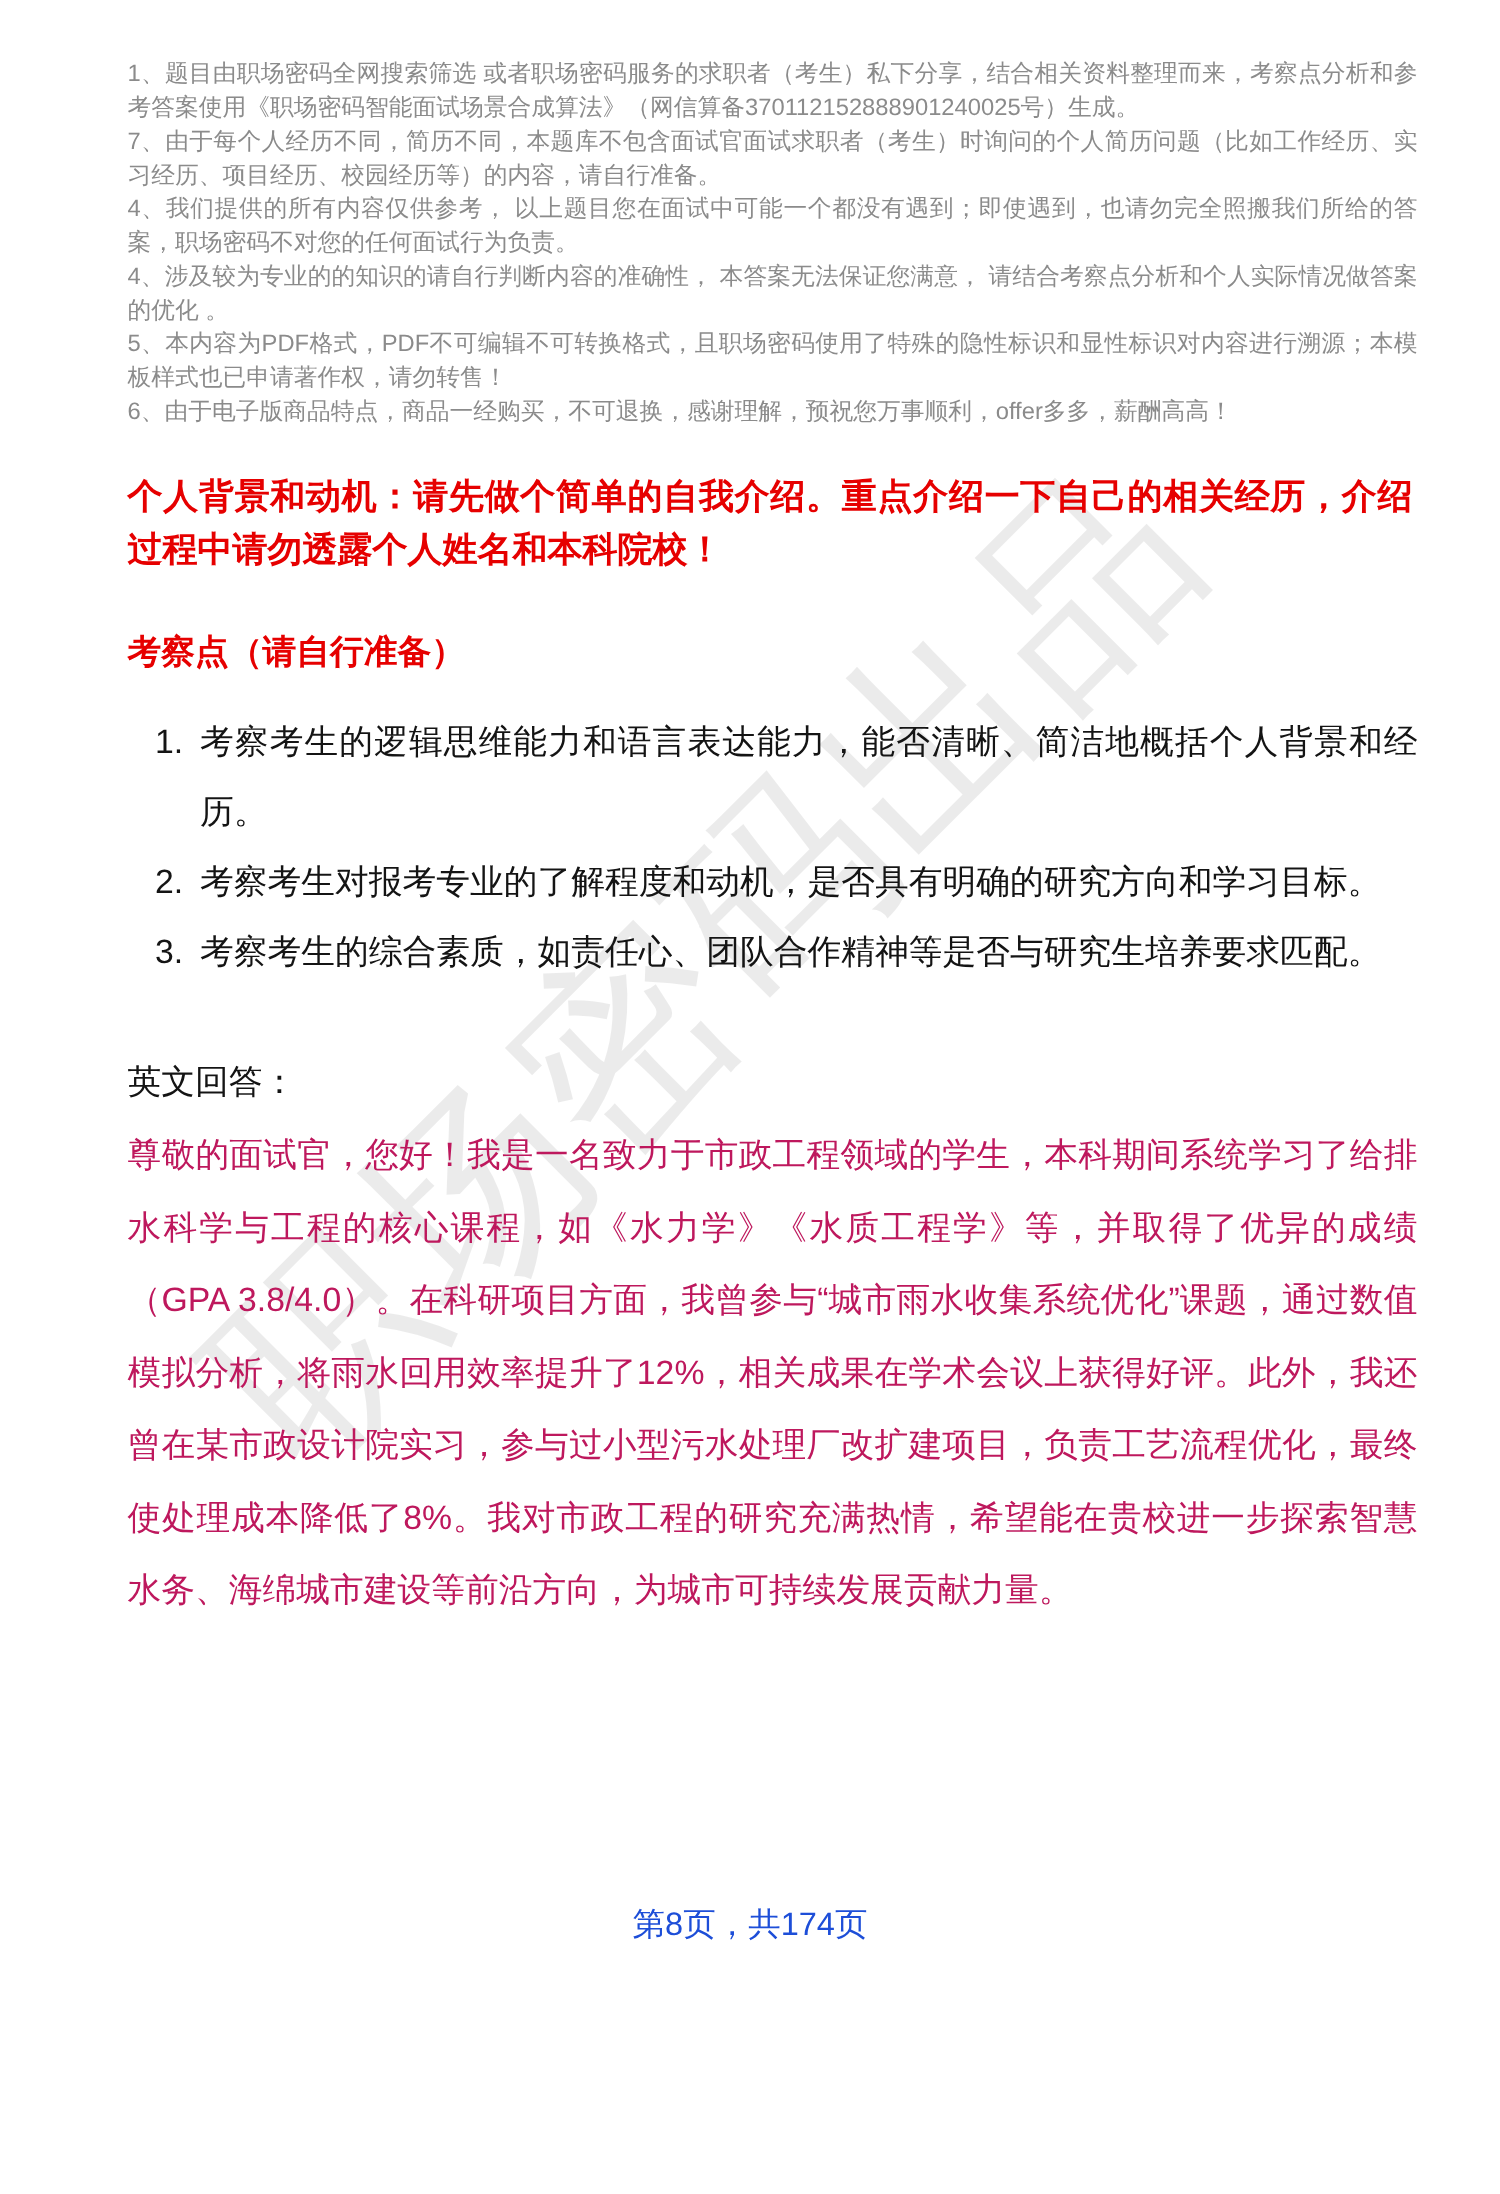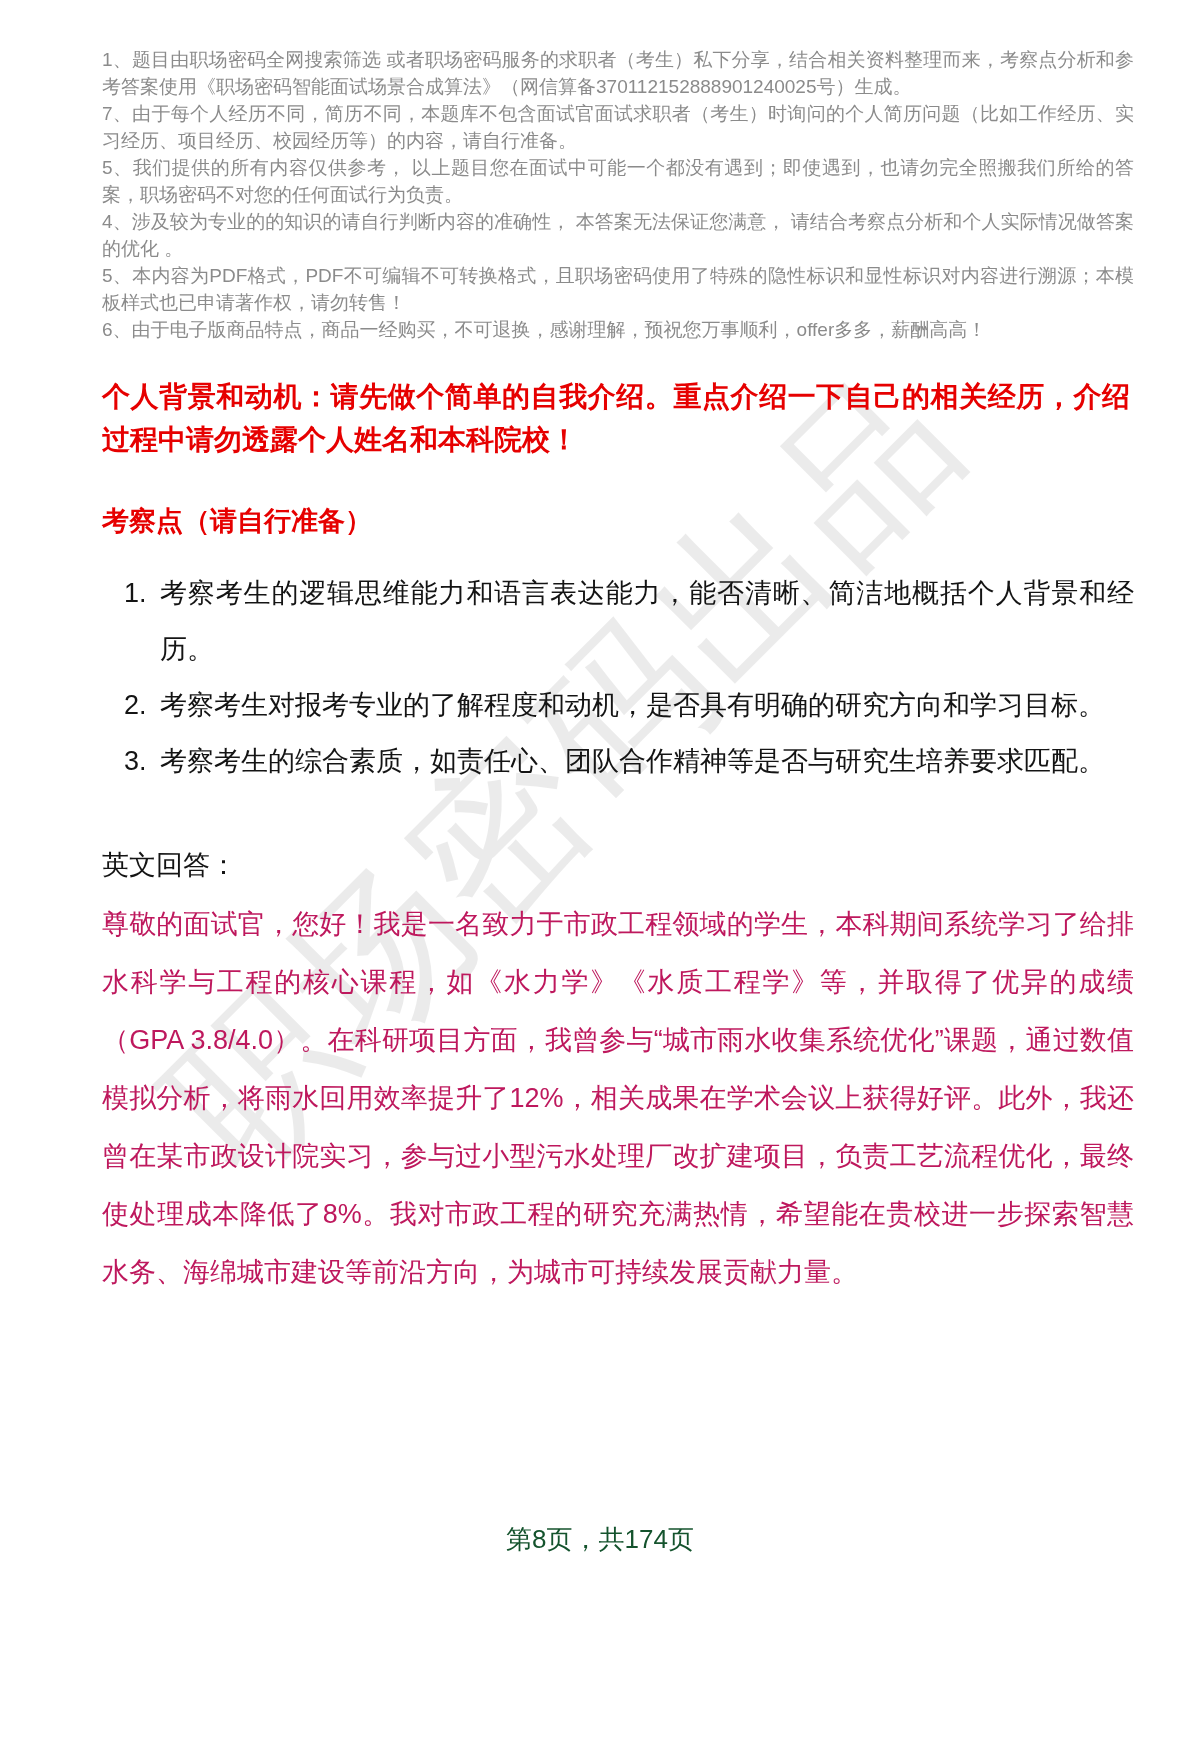--- a/index.html
+++ b/index.html
@@ -83,37 +83,37 @@
   }
   .answer-label.english {
     margin-top: 62px;
   }
   .footer {
     position: absolute;
     top: 1522px;
     left: 0;
     width: 100%;
     text-align: center;
-    color: #14532d;
+    color: #1d4ed8;
     font-size: 26px;
     z-index: 1;
   }
 </style>
 </head>
 <body>
 
 <div class="page">
   <div class="watermark">职场密码出品</div>
 
   <div class="content">
 
     <div class="disclaimer">
       <p>1、题目由职场密码全网搜索筛选 或者职场密码服务的求职者（考生）私下分享，结合相关资料整理而来，考察点分析和参考答案使用《职场密码智能面试场景合成算法》（网信算备370112152888901240025号）生成。</p>
       <p>7、由于每个人经历不同，简历不同，本题库不包含面试官面试求职者（考生）时询问的个人简历问题（比如工作经历、实习经历、项目经历、校园经历等）的内容，请自行准备。</p>
-      <p>5、我们提供的所有内容仅供参考， 以上题目您在面试中可能一个都没有遇到；即使遇到，也请勿完全照搬我们所给的答案，职场密码不对您的任何面试行为负责。</p>
+      <p>4、我们提供的所有内容仅供参考， 以上题目您在面试中可能一个都没有遇到；即使遇到，也请勿完全照搬我们所给的答案，职场密码不对您的任何面试行为负责。</p>
       <p>4、涉及较为专业的的知识的请自行判断内容的准确性， 本答案无法保证您满意， 请结合考察点分析和个人实际情况做答案的优化 。</p>
       <p>5、本内容为PDF格式，PDF不可编辑不可转换格式，且职场密码使用了特殊的隐性标识和显性标识对内容进行溯源；本模板样式也已申请著作权，请勿转售！</p>
       <p>6、由于电子版商品特点，商品一经购买，不可退换，感谢理解，预祝您万事顺利，offer多多，薪酬高高！</p>
     </div>
 
     <h1 class="question-title">个人背景和动机：请先做个简单的自我介绍。重点介绍一下自己的相关经历，介绍过程中请勿透露个人姓名和本科院校！</h1>
 
     <h2 class="analysis-heading">考察点（请自行准备）</h2>
 
     <ol class="points">

